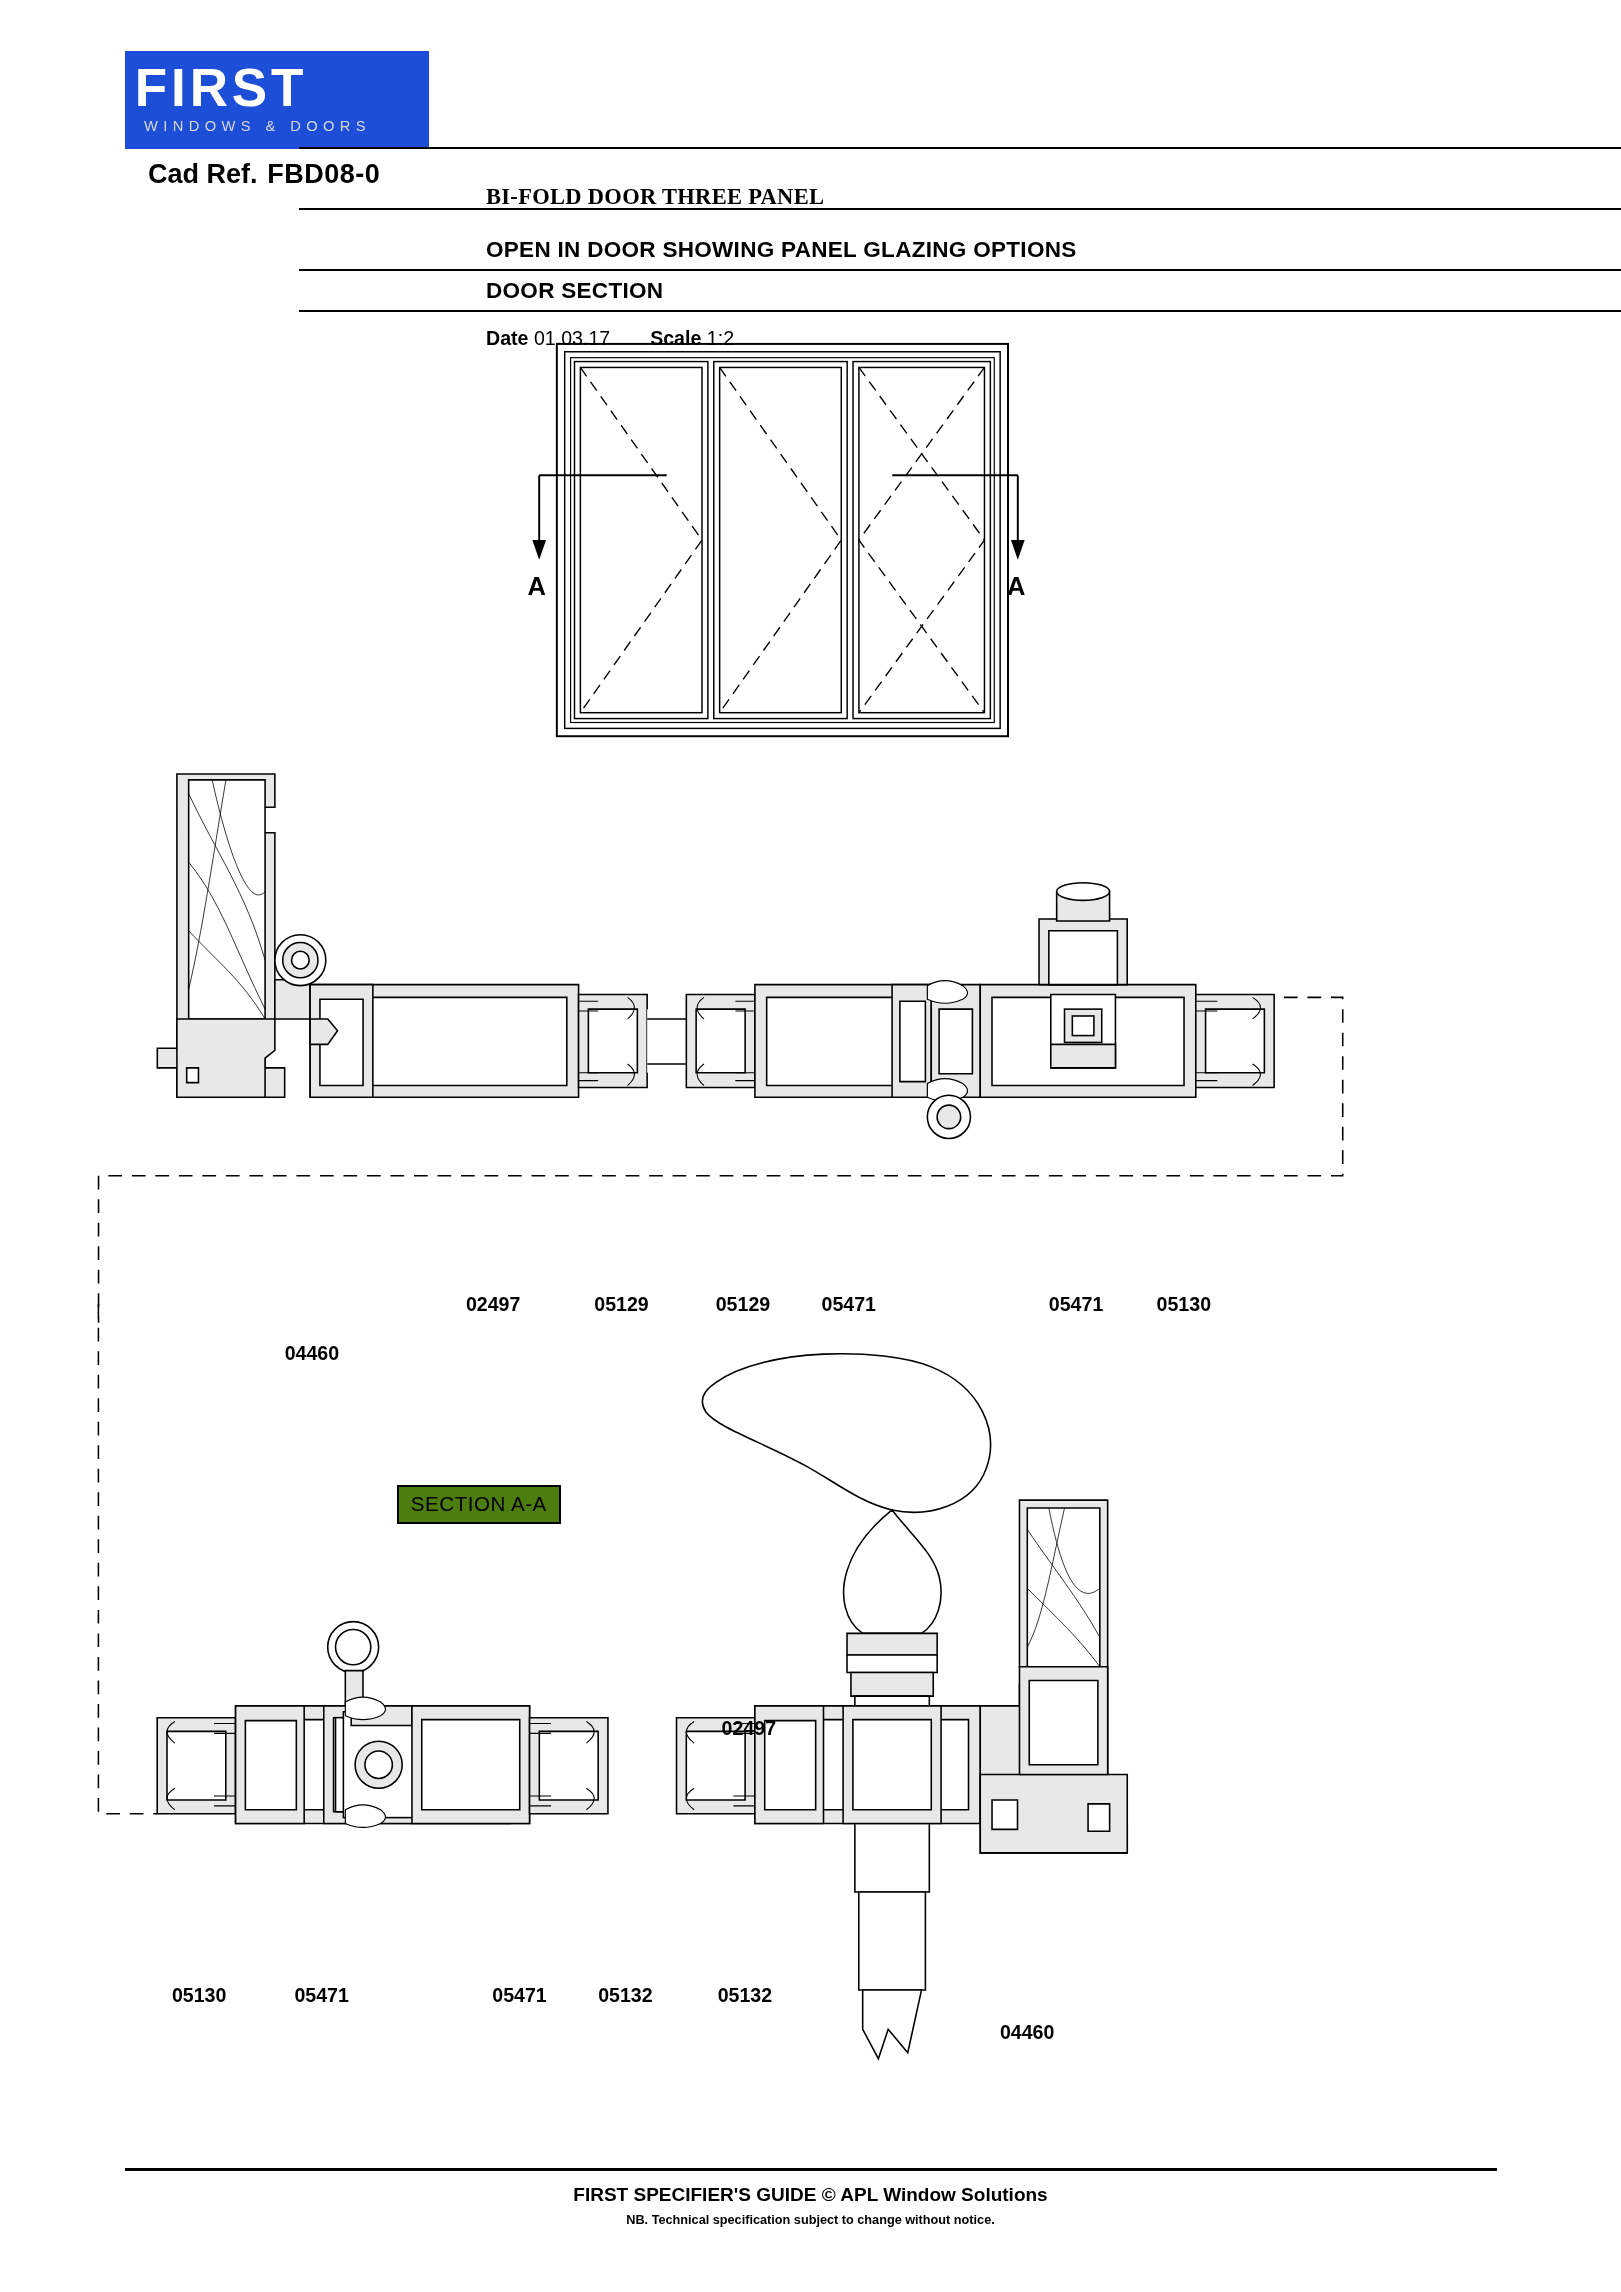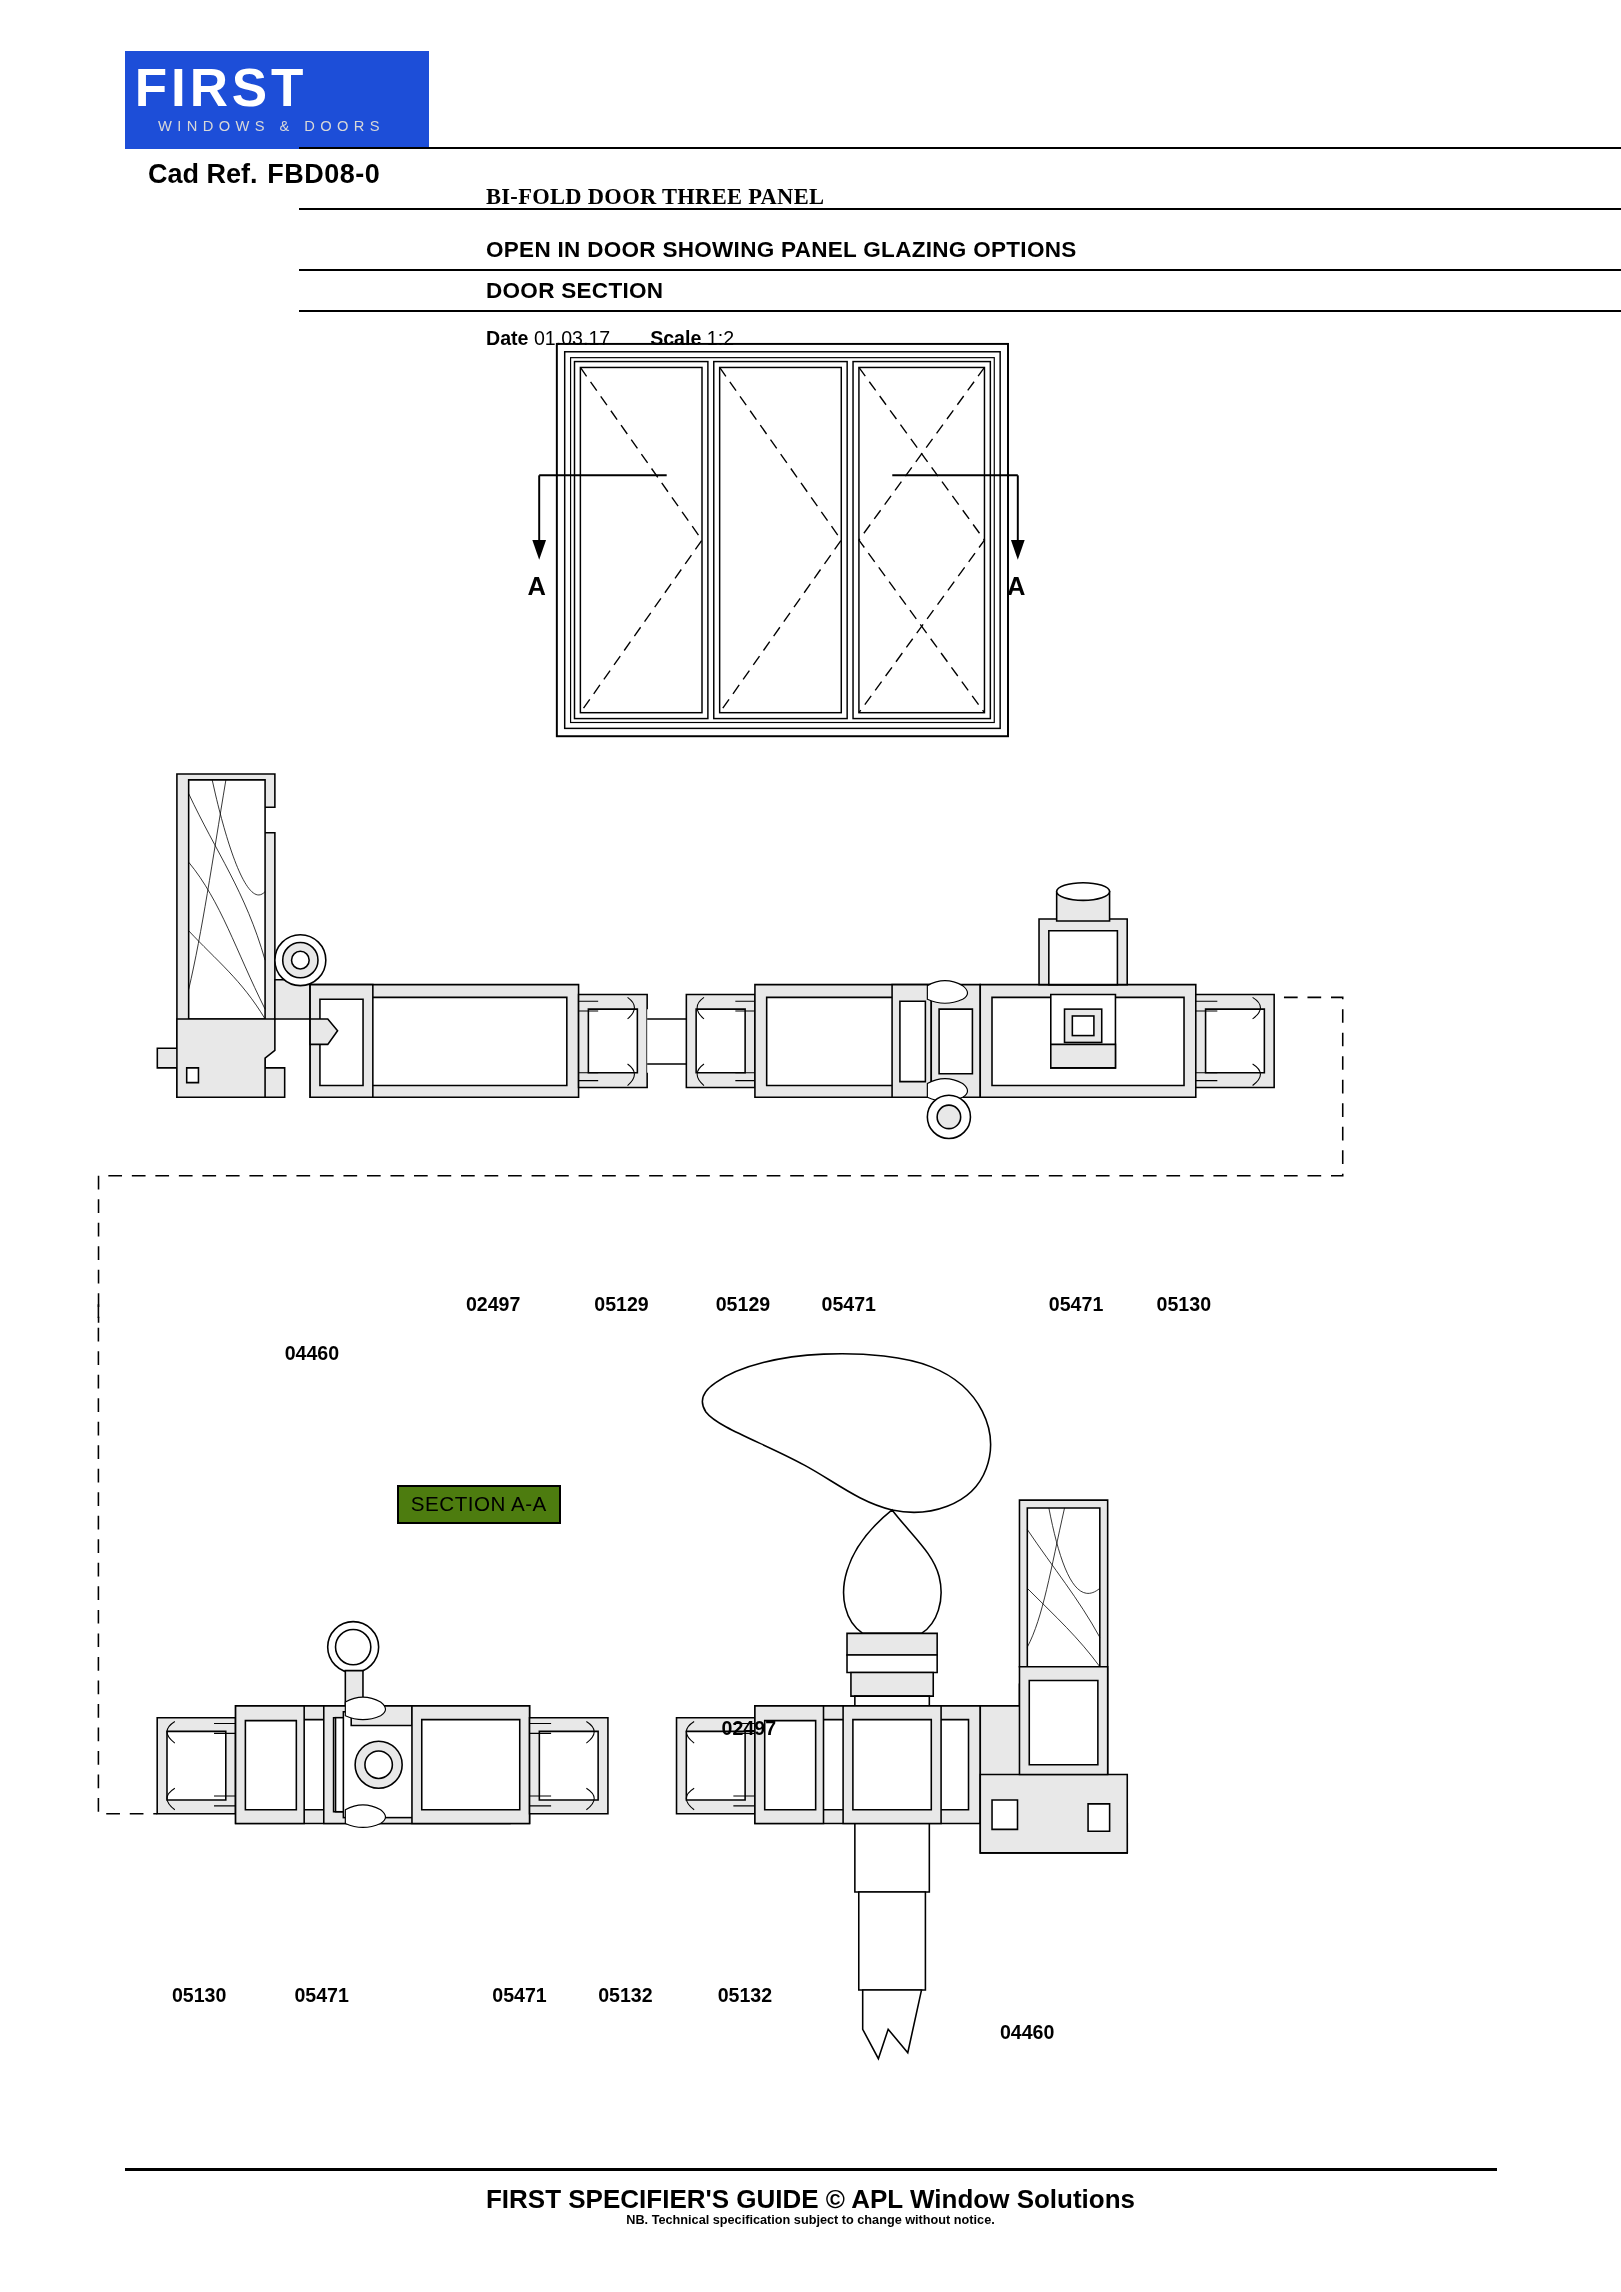--- a/index.html
+++ b/index.html
@@ -37,21 +37,21 @@
     position: absolute;
     left: 9.8px;
     top: 5.9px;
     font-size: 53px;
     font-weight: bold;
     letter-spacing: 3.9px;
     font-family: "Liberation Sans", sans-serif;
   }
   #logo-sub {
     position: absolute;
-    left: 33px;
+    left: 19px;
     top: 67px;
     font-size: 14.7px;
     letter-spacing: 5.4px;
     color: #d8d8d8;
   }
   #cadref-row {
     position: absolute;
     left: 23px;
     top: 108px;
     font-size: 27px;
@@ -150,21 +150,21 @@
     width: 1372px;
     height: 2.9px;
     background: #000;
   }
   #footer-main {
     position: absolute;
     left: 0;
     top: 2184px;
     width: 1621px;
     text-align: center;
-    font-size: 26px;
+    font-size: 19px;
     font-weight: bold;
   }
   #footer-sub {
     position: absolute;
     left: 0;
     top: 2213px;
     width: 1621px;
     text-align: center;
     font-size: 12.7px;
     font-weight: bold;

